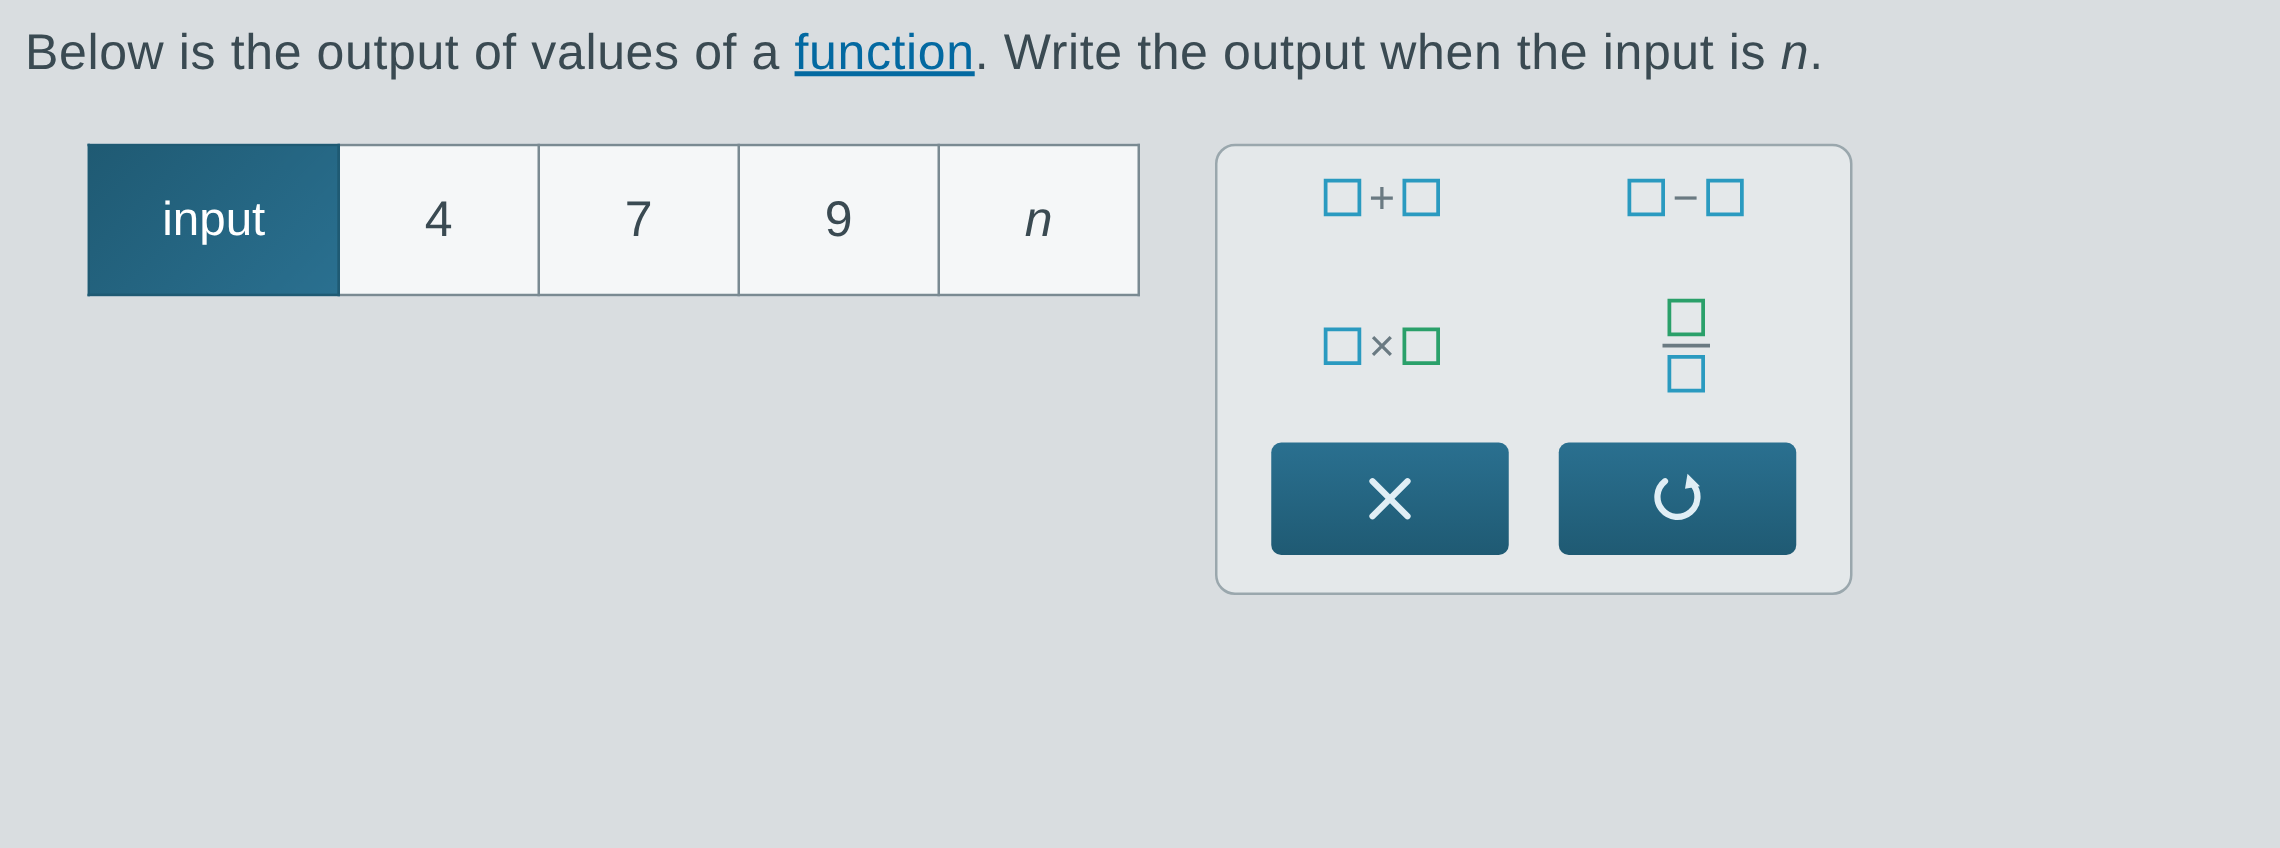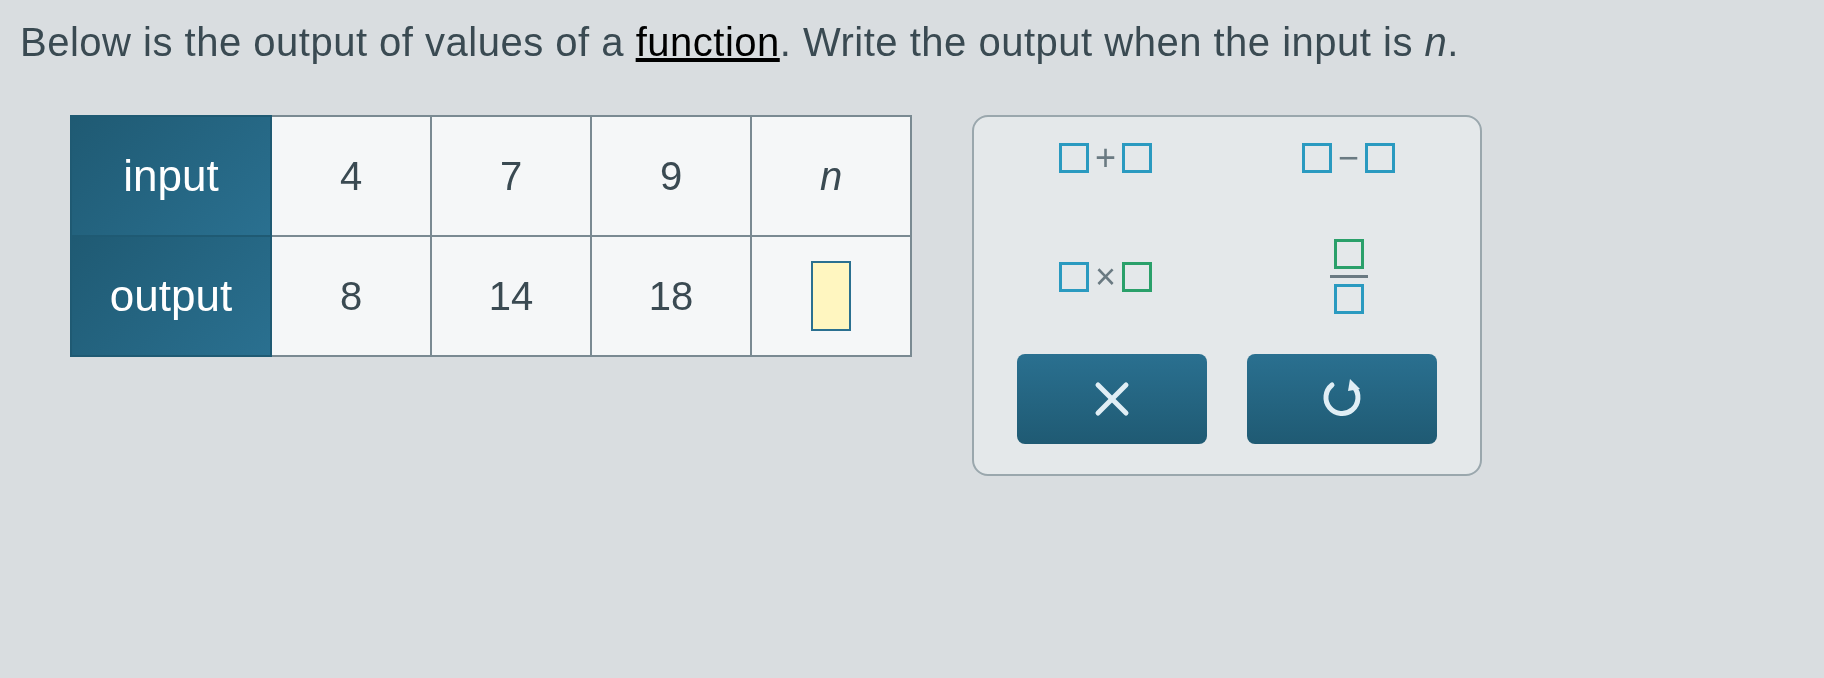--- a/index.html
+++ b/index.html
@@ -11,39 +11,39 @@
     padding: 20px 20px;
     color: #3a4a52;
   }
   .prompt {
     font-size: 40px;
     color: #3a4a52;
     margin-bottom: 50px;
     letter-spacing: 0.5px;
   }
   .prompt a {
-    color: #000000;
+    color: #0369a1;
     text-decoration: underline;
   }
   .content-row {
     display: flex;
     align-items: flex-start;
     gap: 60px;
     padding-left: 50px;
   }
   .func-table {
     border-collapse: collapse;
     background: #fff;
   }
   .func-table th {
     background: #1f5a73;
     background: linear-gradient(135deg,#1f5a73,#2a7090);
     color: #fff;
     font-weight: normal;
-    font-size: 44px;
+    font-size: 38px;
     width: 200px;
     height: 120px;
     border: 2px solid #1f5a73;
   }
   .func-table td {
     width: 160px;
     height: 120px;
     border: 2px solid #7a8a92;
     text-align: center;
     font-size: 40px;
@@ -132,29 +132,20 @@
 <div class="content-row">
   <table class="func-table">
     <tbody>
         <tr>
       <th>input</th>
       <td>4</td>
       <td>7</td>
       <td>9</td>
       <td class="n-cell">n</td>
     </tr>
-    <tr>
-      <th>output</th>
-      <td>8</td>
-      <td>14</td>
-      <td>18</td>
-      <td>
-        <span class="answer-box"></span>
-      </td>
-    </tr>
   </tbody>
     </table>
 
   <div class="right-panel">
     <div class="ops-grid">
       <div class="op">
         <span class="box"></span>
         <span>+</span>
         <span class="box"></span>
       </div>

